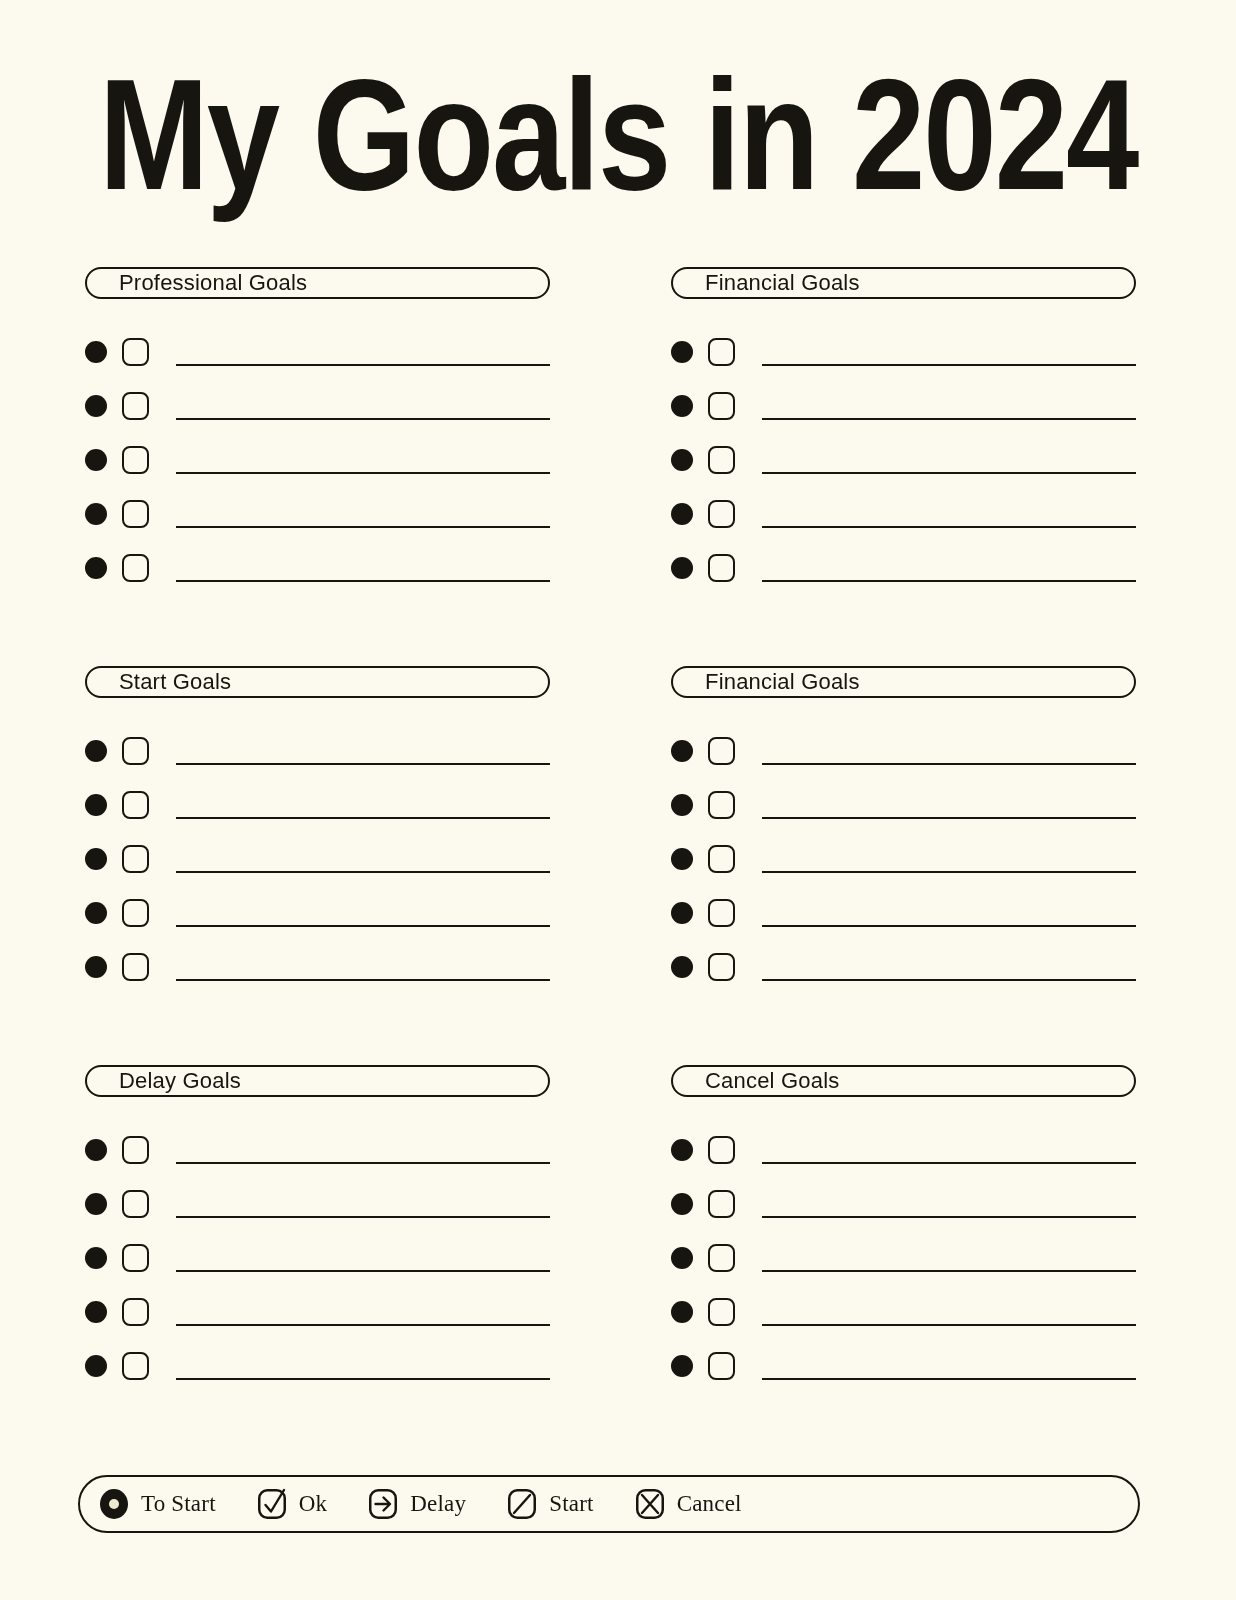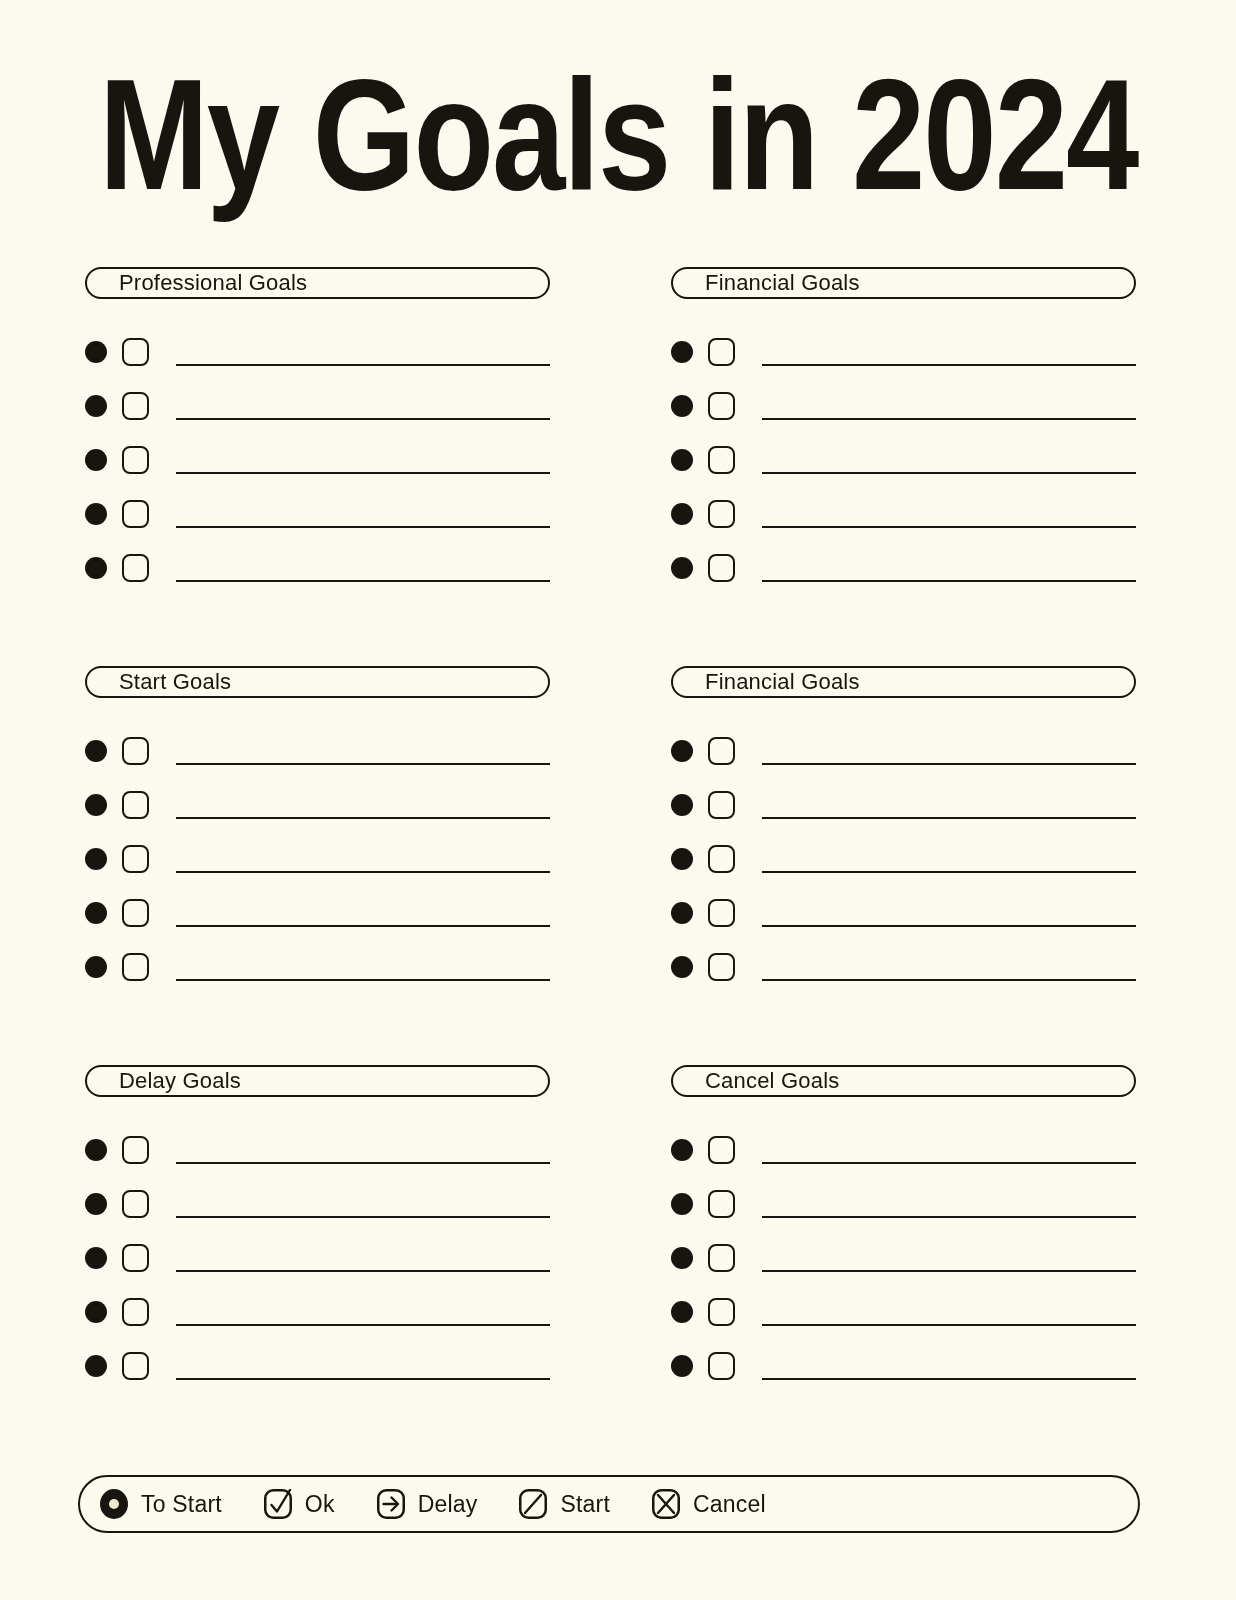--- a/index.html
+++ b/index.html
@@ -97,20 +97,21 @@
   }
   .legend-item{
     display:flex;
     align-items:center;
     gap:13px;
   }
   .legend-label{
     font-size:23px;
     letter-spacing:0.2px;
     color:var(--ink);
+    font-family:Liberation Serif, serif;
   }
   .legend-icon{display:flex;align-items:center;justify-content:center;}
   .legend-icon svg{display:block;overflow:visible;}
   .dot-outer{
     width:28px;height:30px;
     border-radius:50%;
     background:var(--ink);
     display:flex;align-items:center;justify-content:center;
   }
   .dot-inner{

